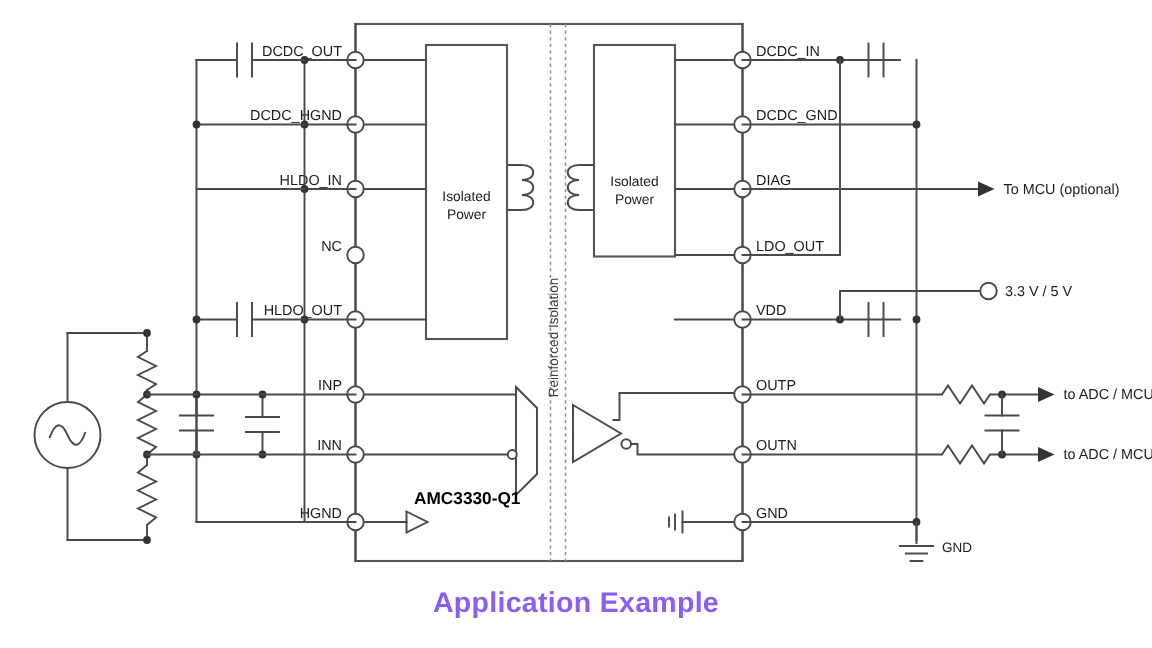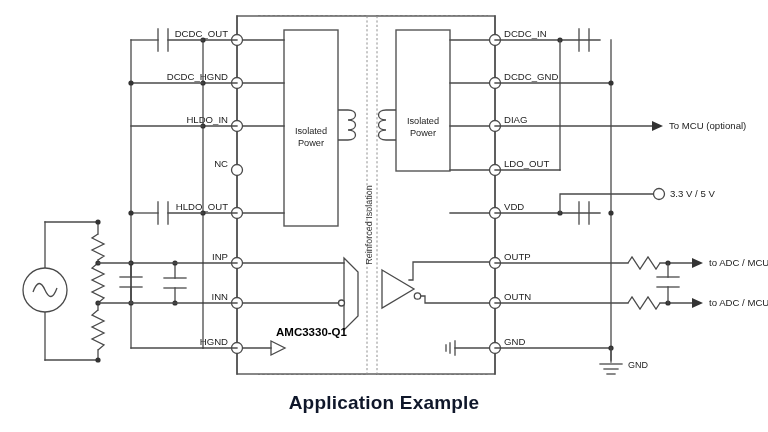--- a/index.html
+++ b/index.html
@@ -109,21 +109,21 @@
   }
   #caption {
     position: absolute;
     left: 0;
     top: 392px;
     width: 768px;
     text-align: center;
     font-family: "Liberation Sans", sans-serif;
     font-size: 19px;
     font-weight: bold;
-    color: #0f172a;
+    color: #8b5cf6;
     letter-spacing: 0.2px;
   }
 </style>
 </head>
 <body>
 
 <div id="root">
 
   <svg id="schematic" viewBox="0 0 768 432">
 

